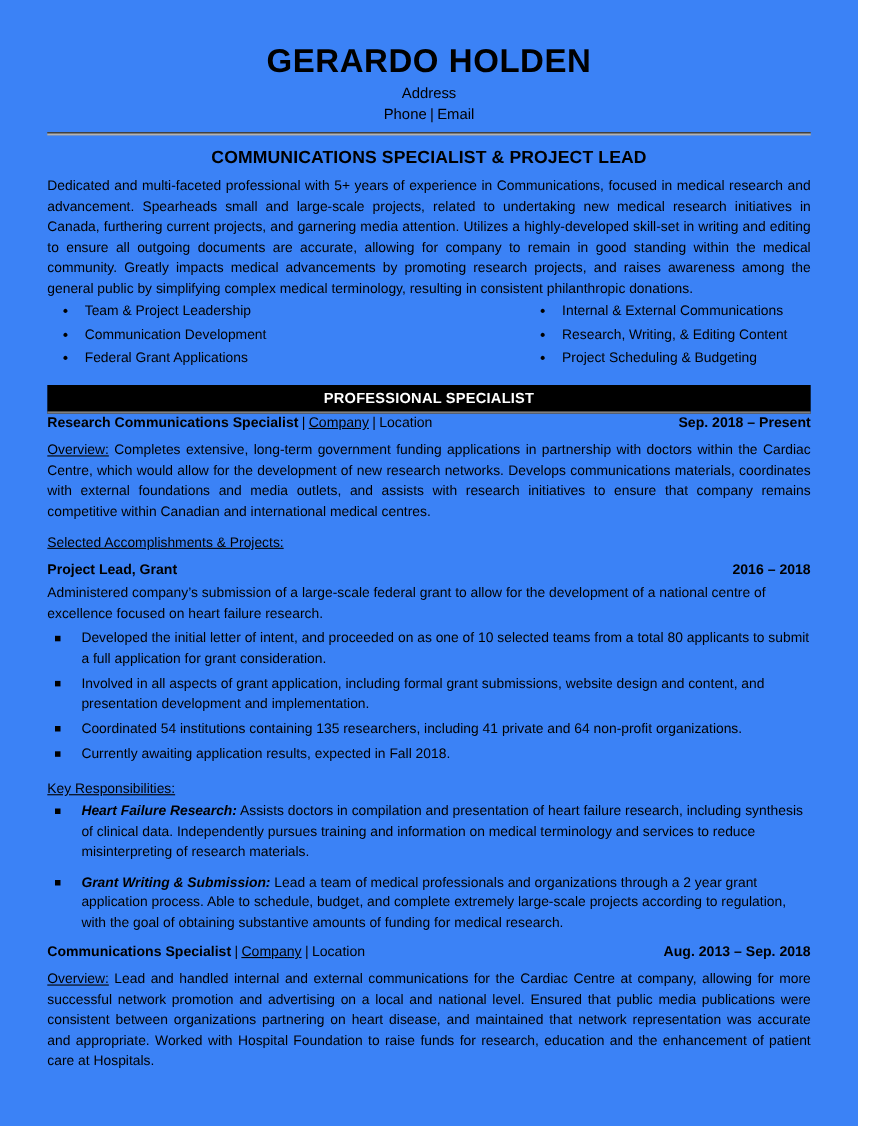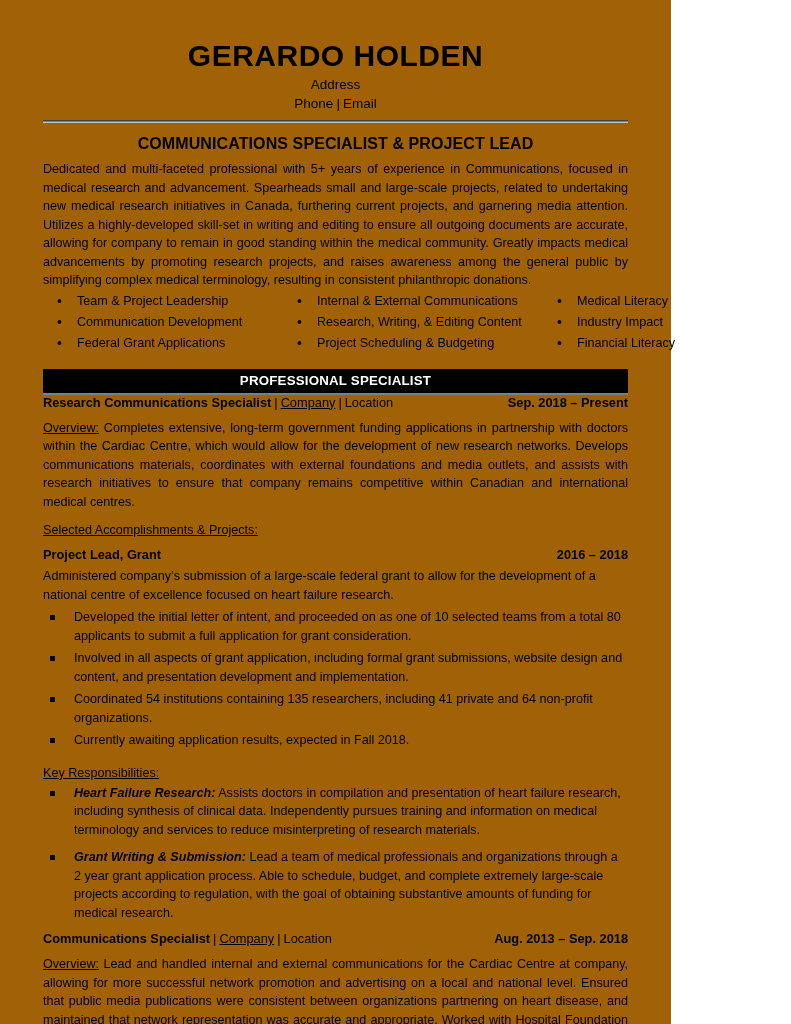--- a/index.html
+++ b/index.html
@@ -11,24 +11,24 @@
   body {
     width: 791px;
     height: 1024px;
     font-family: "Liberation Sans", sans-serif;
     color: #000000;
     overflow: hidden;
   }
 
   .page {
     position: relative;
-    width: 671px;
+    width: 780px;
     height: 1024px;
     padding: 0 43px;
-    background: #a16207;
+    background: #3b82f6;
   }
 
   
   .name {
     text-align: center;
     font-size: 30px;
     font-weight: bold;
     letter-spacing: 0.5px;
     line-height: 1.0;
     margin: 0;
@@ -81,20 +81,21 @@
     letter-spacing: 0.2px;
     padding: 4px 0 5px;
     border-bottom: 2px solid #7f7f7f;
     margin-top: 13px;
   }
 
   
   .skills {
     display: flex;
     padding-top: 2px;
+    justify-content: space-between;
   }
   .skills-col { flex: 0 0 auto; }
   .skills-col.c1 { width: 240px; }
   .skills-col.c2 { width: 260px; }
   .skills-col.c3 { width: auto; }
   .skill-item {
     position: relative;
     font-size: 12.6px;
     line-height: 1.45;
     padding-left: 34px;
@@ -198,25 +199,20 @@
     <div class="skills-col c1">
       <div class="skill-item">Team &amp; Project Leadership</div>
       <div class="skill-item">Communication Development</div>
       <div class="skill-item">Federal Grant Applications</div>
     </div>
     <div class="skills-col c2">
       <div class="skill-item">Internal &amp; External Communications</div>
       <div class="skill-item">Research, Writing, &amp; Editing Content</div>
       <div class="skill-item">Project Scheduling &amp; Budgeting</div>
     </div>
-    <div class="skills-col c3">
-      <div class="skill-item">Medical Literacy</div>
-      <div class="skill-item">Industry Impact</div>
-      <div class="skill-item">Financial Literacy</div>
-    </div>
   </div>
 
   <div class="section-bar">PROFESSIONAL SPECIALIST</div>
 
   <div class="job-head">
     <div class="job-left"><span>Research Communications Specialist</span><span class="thin sep">|</span><span class="u">Company</span><span class="thin sep">|</span><span class="thin">Location</span></div>
     <div class="job-dates">Sep. 2018 – Present</div>
   </div>
 
   <p class="para"><span class="lbl">Overview:</span><span> Completes extensive, long-term government funding applications in partnership with doctors within the Cardiac Centre, which would allow for the development of new research networks. Develops communications materials, coordinates with external foundations and media outlets, and assists with research initiatives to ensure that company remains competitive within Canadian and international medical centres.</span></p>

